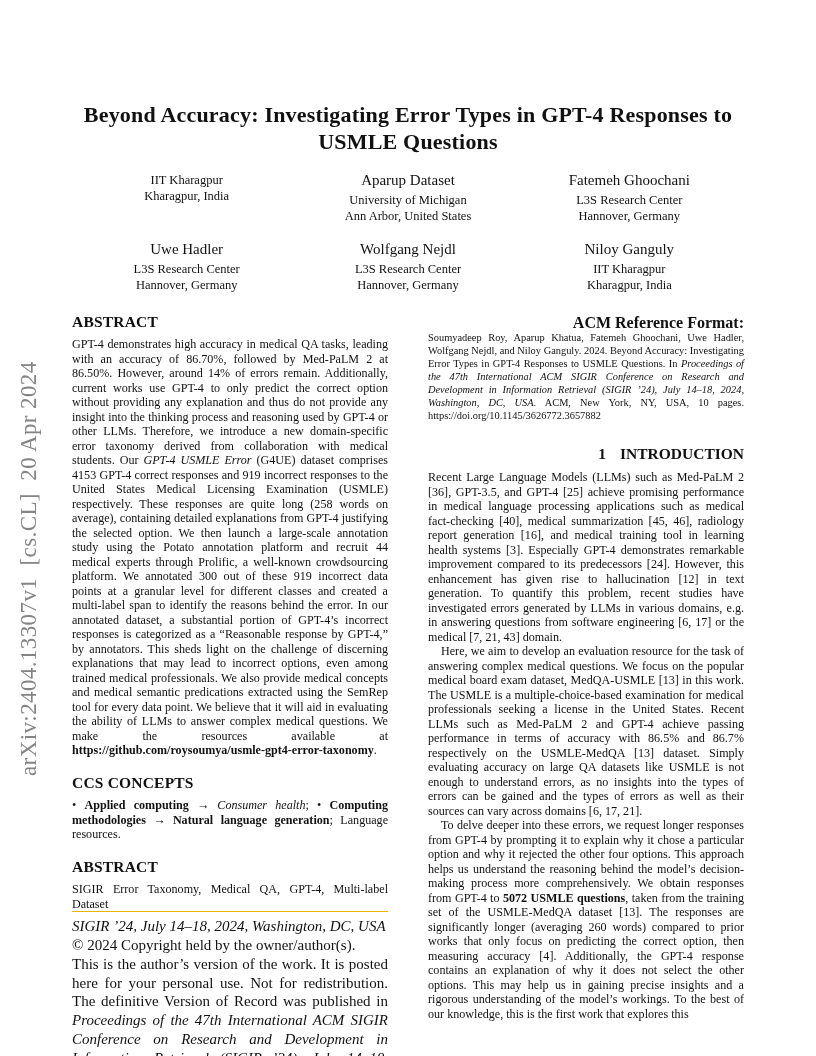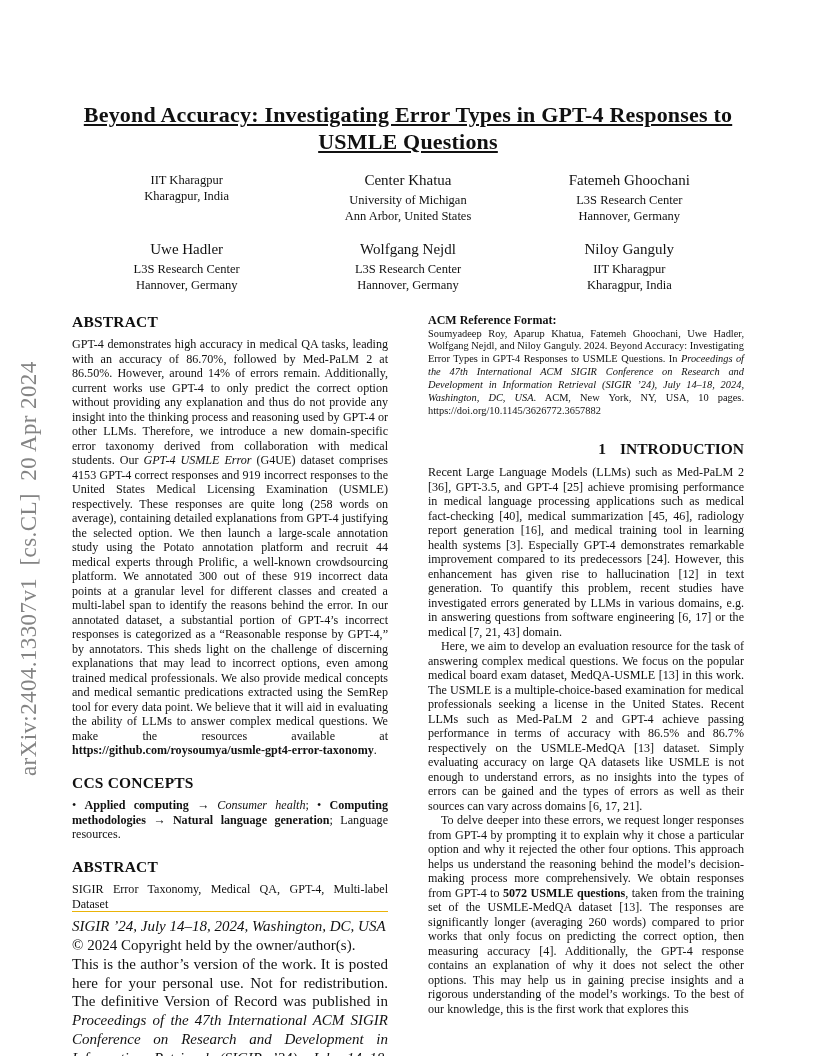--- a/index.html
+++ b/index.html
@@ -15,21 +15,20 @@
     transform:rotate(-90deg);transform-origin:0 0;
     font-size:23px;color:#848484;white-space:pre;letter-spacing:.4px;
   }
 
   .title-block{
     padding-top:102px;margin:0 70px;text-align:center;
   }
   .paper-title{
     font-size:22px;font-weight:bold;line-height:1.22;margin:0;
     letter-spacing:.2px;
-    text-decoration:underline;
   }
 
   .authors{
     display:grid;grid-template-columns:repeat(3,1fr);
     row-gap:17px;margin:16px 76px 0;text-align:center;
   }
   .author .name{font-size:15px;margin-bottom:3px;}
   .author .aff,.author .loc{font-size:12.5px;line-height:1.28;}
 
   .columns{
@@ -46,21 +45,21 @@
   .col p{margin:0;}
   .keywords-text,.ccs-text{text-align:justify;}
 
   .footnote{
     margin-top:auto;border-top:1px solid #eab308;padding-top:5px;
     font-size:15px;line-height:1.25;text-align:justify;
   }
   .footnote .fl{display:block;}
 
   .acm-ref{font-size:10.4px;line-height:1.24;}
-  .acm-ref-heading{font-weight:bold;font-size:12px;margin:0;text-align:left;}
+  .acm-ref-heading{font-weight:bold;font-size:16px;margin:0;text-align:right;}
 
   .intro-heading{
     font-size:15.5px;font-weight:bold;margin:22px 0 7px 0;text-align:right;
   }
   .intro-heading .num{margin-right:14px;}
   .col p.indent{text-indent:13px;}
 </style>
 </head>
 <body>
 
@@ -69,21 +68,21 @@
 <div class="title-block">
   <h1 class="paper-title">Beyond Accuracy: Investigating Error Types in GPT-4 Responses to USMLE Questions</h1>
 </div>
 
 <div class="authors">
   <div class="author">
     <div class="aff">IIT Kharagpur</div>
     <div class="loc">Kharagpur, India</div>
   </div>
   <div class="author">
-    <div class="name">Center Khatua</div>
+    <div class="name">Aparup Dataset</div>
     <div class="aff">University of Michigan</div>
     <div class="loc">Ann Arbor, United States</div>
   </div>
   <div class="author">
     <div class="name">Fatemeh Ghoochani</div>
     <div class="aff">L3S Research Center</div>
     <div class="loc">Hannover, Germany</div>
   </div>
   <div class="author">
     <div class="name">Uwe Hadler</div>

